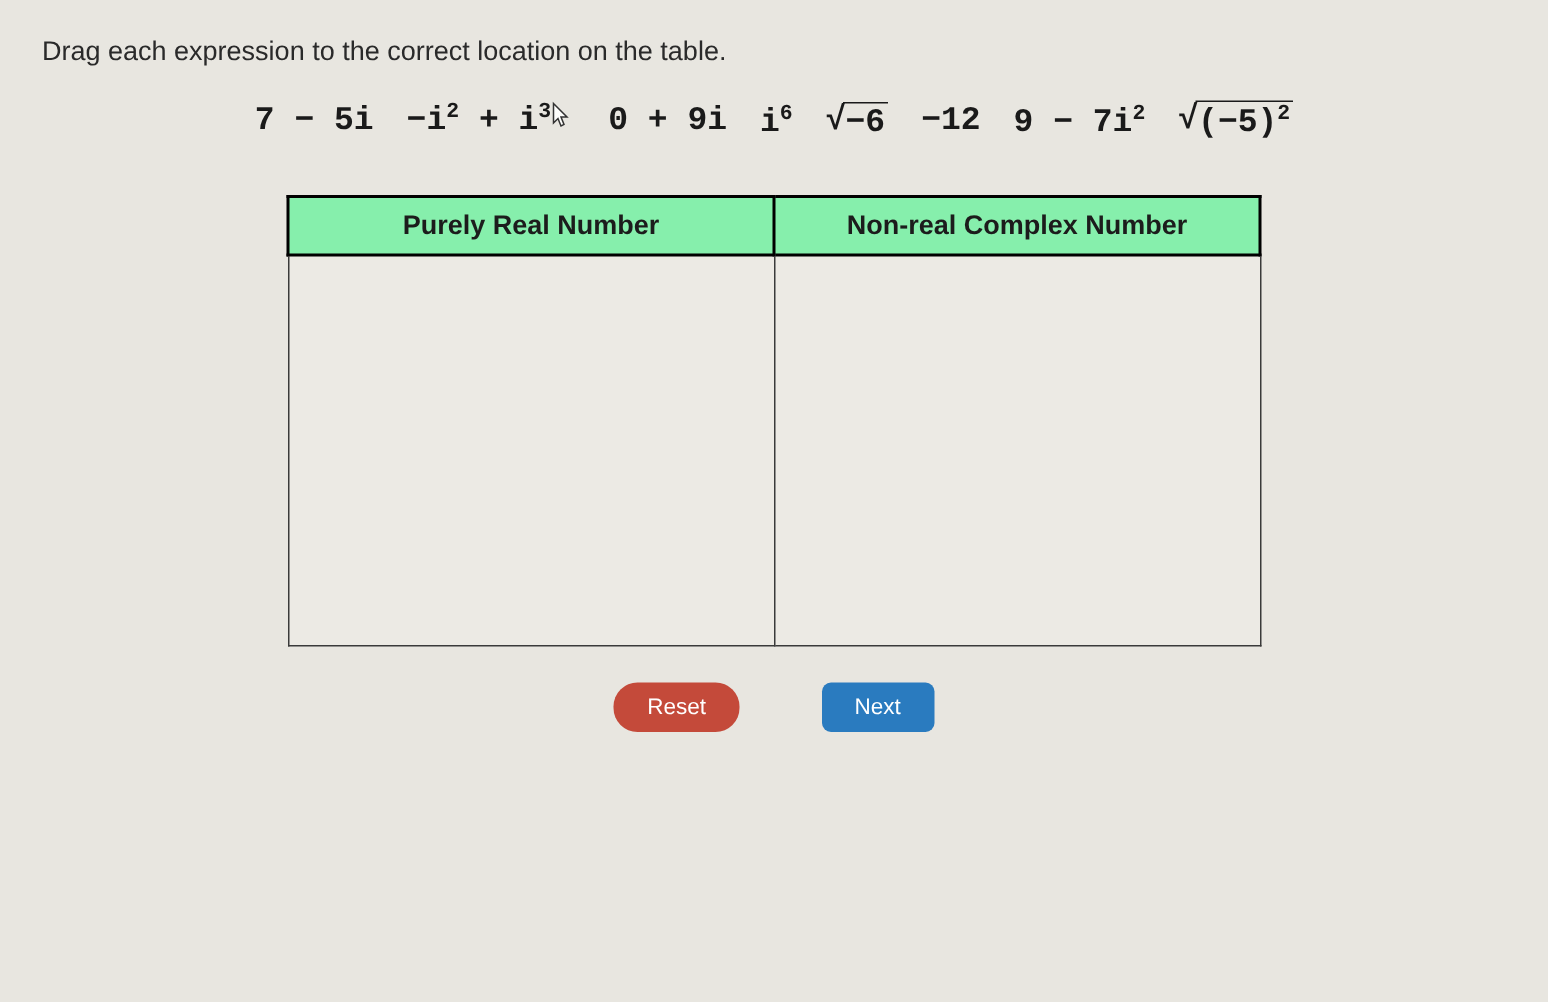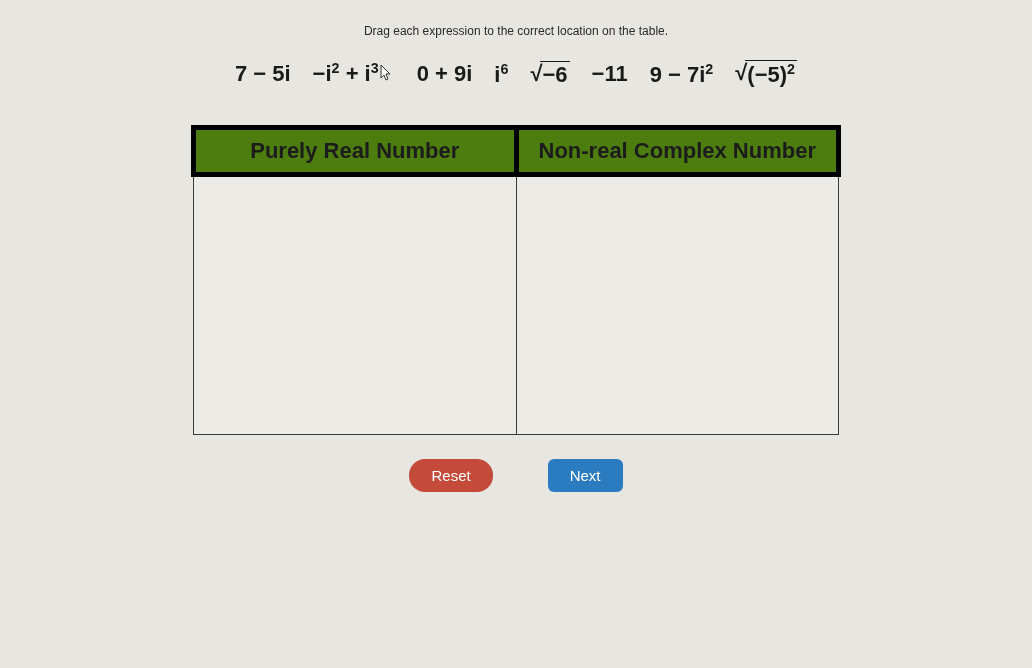--- a/index.html
+++ b/index.html
@@ -9,58 +9,57 @@
     font-family: Arial, Helvetica, sans-serif;
     background: #e8e6e0;
     width: 1032px;
     height: 668px;
     overflow: hidden;
   }
   .page {
     padding: 24px 28px;
   }
   .instruction {
-    font-size: 12px;
+    font-size: 18px;
     color: #2a2a2a;
     margin-bottom: 22px;
-    text-align: center;
   }
   .sub-instruction {
     font-size: 18px;
     color: #2a2a2a;
     margin-bottom: 40px;
   }
   .draggables {
     display: flex;
     justify-content: center;
     gap: 22px;
     font-size: 22px;
     font-weight: bold;
     color: #1a1a1a;
     margin-bottom: 36px;
-    font-family: Liberation Sans, sans-serif;
+    font-family: Liberation Mono, monospace;
     align-items: center;
   }
   .draggables > div {
     cursor: grab;
     white-space: nowrap;
   }
   .table-wrap {
     display: flex;
     justify-content: center;
   }
   table.drop {
     border-collapse: collapse;
     width: 650px;
   }
   table.drop th {
-    border: 5px solid #000000;
-    background: #4d7c0f;
+    border: 2px solid #000000;
+    background: #86efac;
     color: #1c1c1c;
-    font-size: 22px;
+    font-size: 18px;
     font-weight: 600;
     padding: 8px 6px;
     width: 50%;
     font-family: Arial, sans-serif;
   }
   table.drop td {
     border: 1px solid #3a3a3a;
     height: 260px;
     background: #eceae4;
     vertical-align: top;
@@ -123,21 +122,21 @@
       <span>i</span><sup>6</sup>
     </div>
 
     <div>
       <span class="sqrt">
         <span class="sqrt-sym">√</span>
           <span class="sqrt-arg">−6</span>
       </span>
     </div>
 
-    <div>−11</div>
+    <div>−12</div>
 
     <div>
       <span>9 − 7i</span><sup>2</sup>
     </div>
 
     <div>
       <span class="sqrt">
         <span class="sqrt-sym">√</span>
           <span class="sqrt-arg"><span>(−5)</span><sup>2</sup></span>
       </span>

